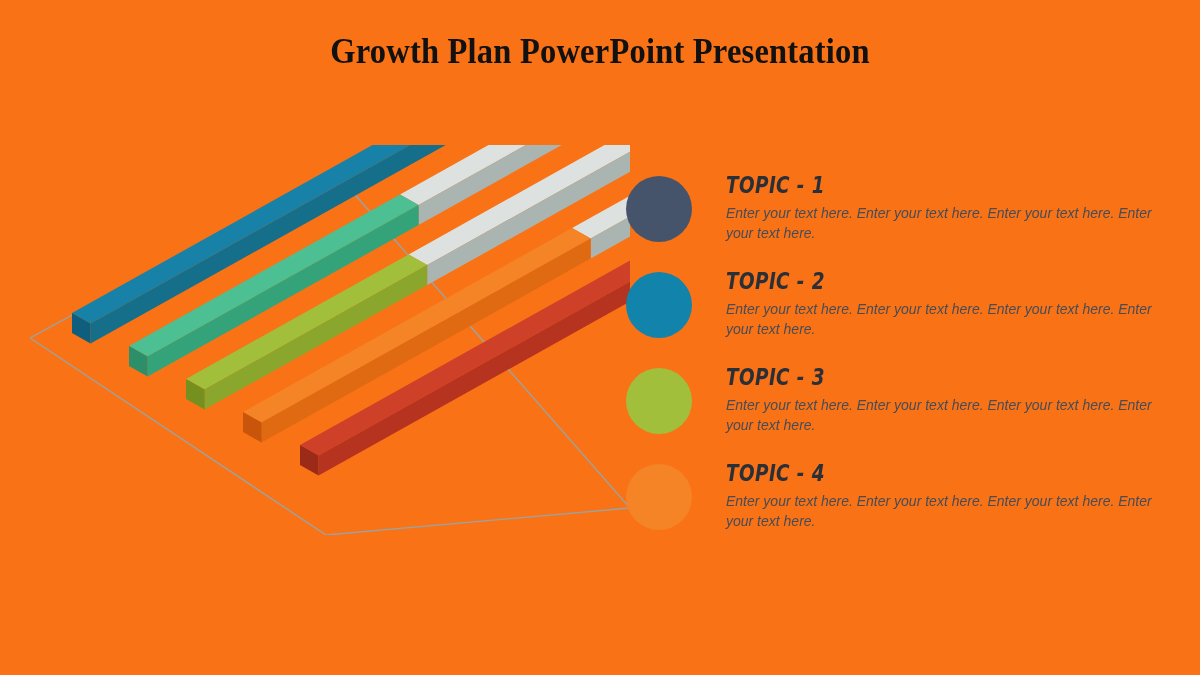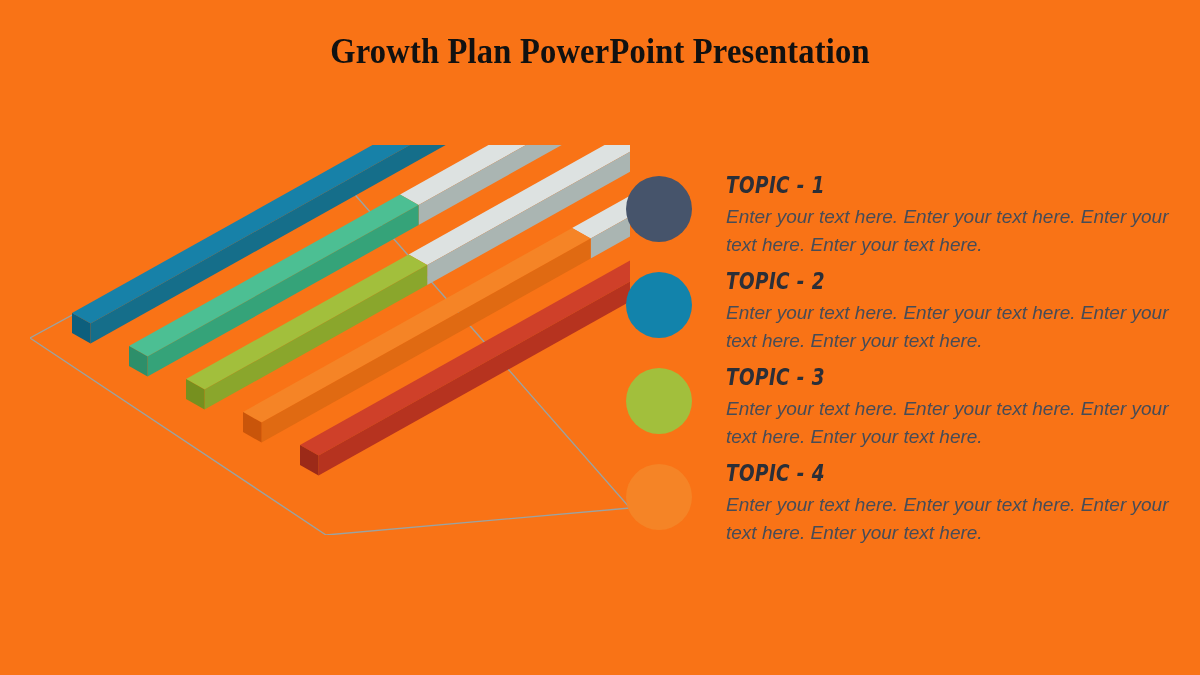--- a/index.html
+++ b/index.html
@@ -77,21 +77,21 @@
     font-size: 23px;
     letter-spacing: 0.5px;
     color: #2b2f38;
     margin: 0 0 5px 0;
     transform: scaleX(0.8);
     transform-origin: left center;
     white-space: nowrap;
   }
   .topic-text {
     font-family: "Liberation Sans", sans-serif;
-    font-size: 19px;
+    font-size: 14px;
     line-height: 1.45;
     color: #474c57;
     margin: 0;
     max-width: 455px;
   }
 </style>
 </head>
 <body>
 
 <div id="slide">

